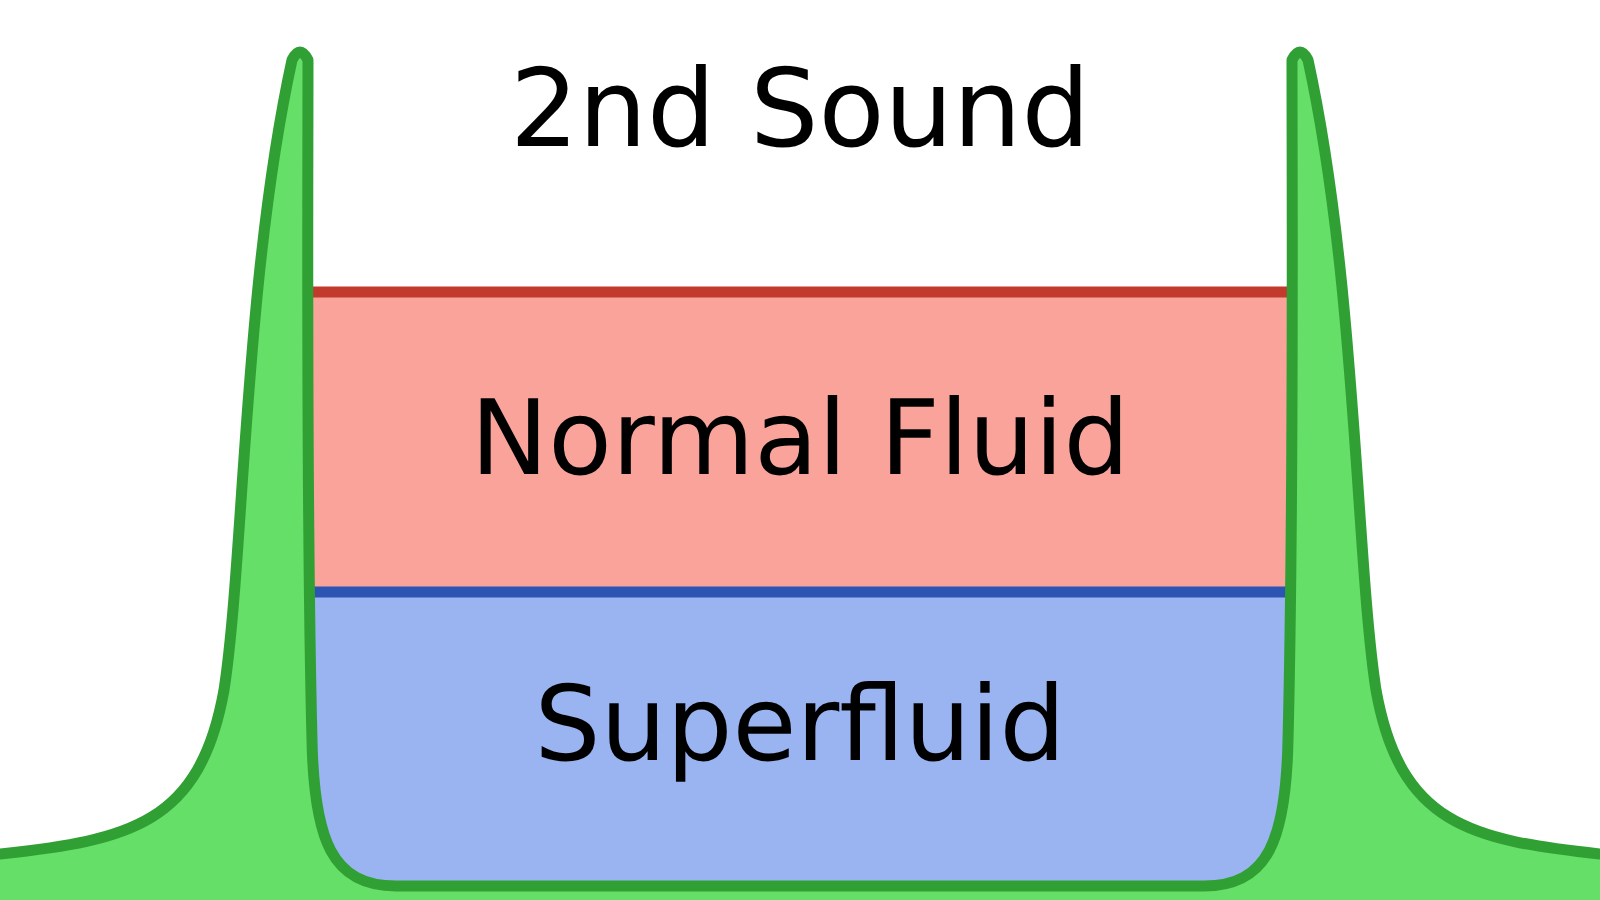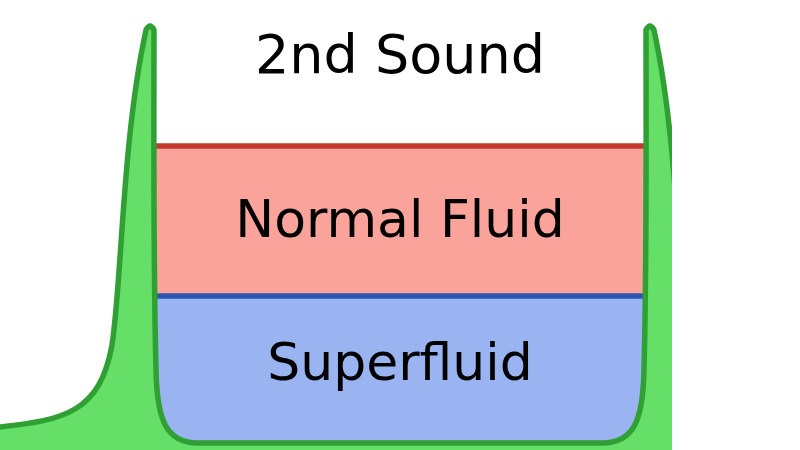--- a/index.html
+++ b/index.html
@@ -3,21 +3,21 @@
 <meta charset="utf-8">
 <style>
   html, body {
     margin: 0;
     padding: 0;
     background: #ffffff;
     font-family: "DejaVu Sans", "Liberation Sans", sans-serif;
   }
   .stage {
     position: relative;
-    width: 672px;
+    width: 800px;
     height: 450px;
     overflow: hidden;
     background: #ffffff;
   }
   svg { display: block; }
   .diagram-label {
     fill: #000000;
     font-family: "DejaVu Sans", "Liberation Sans", sans-serif;
   }
   .title-text  { font-size: 54px; }

